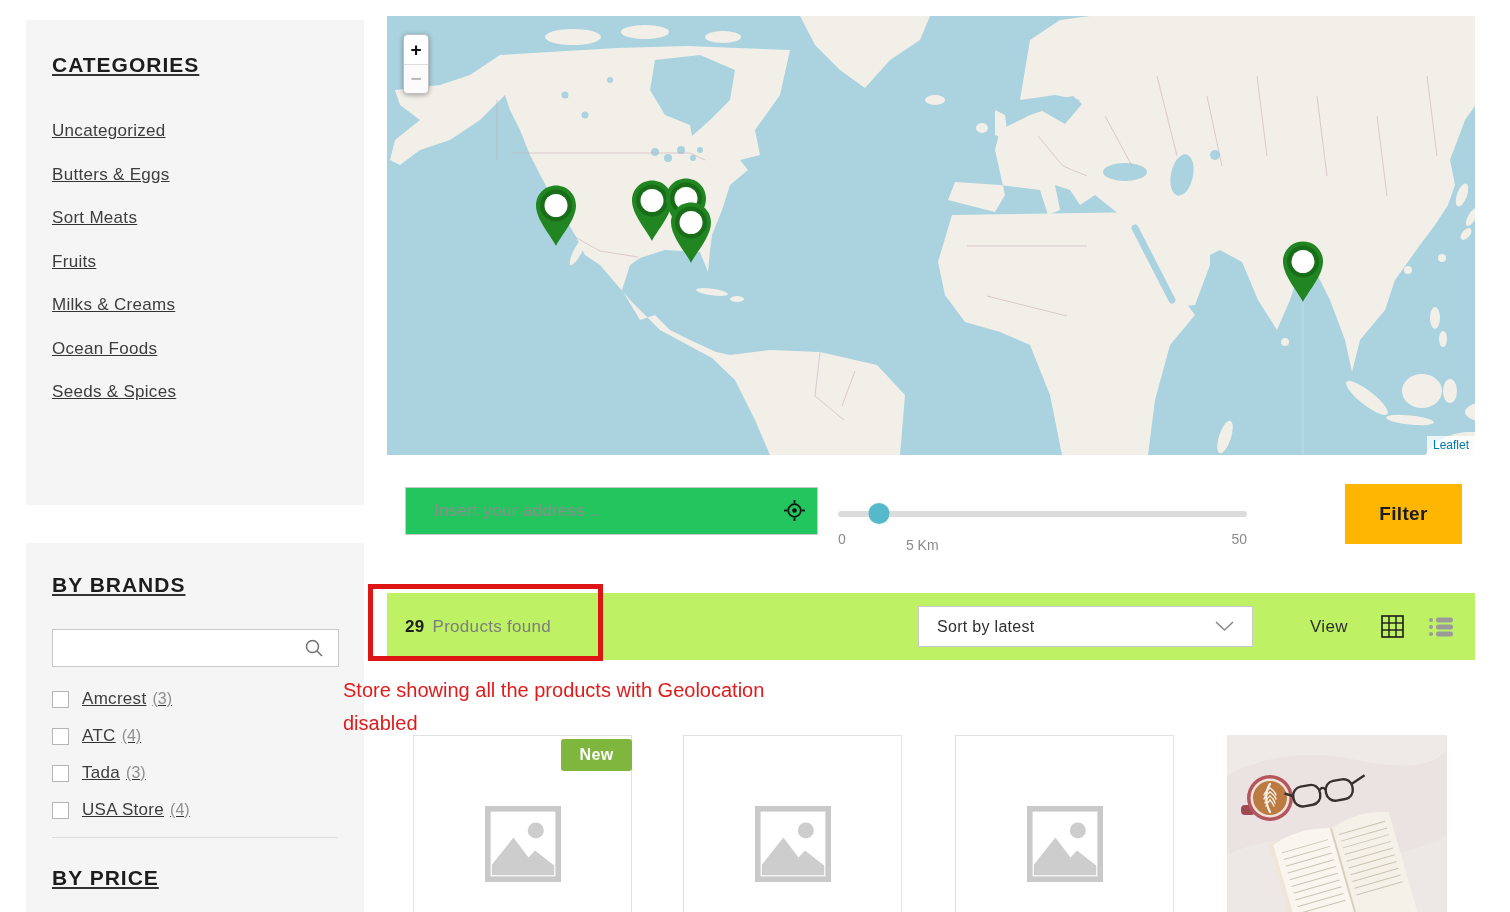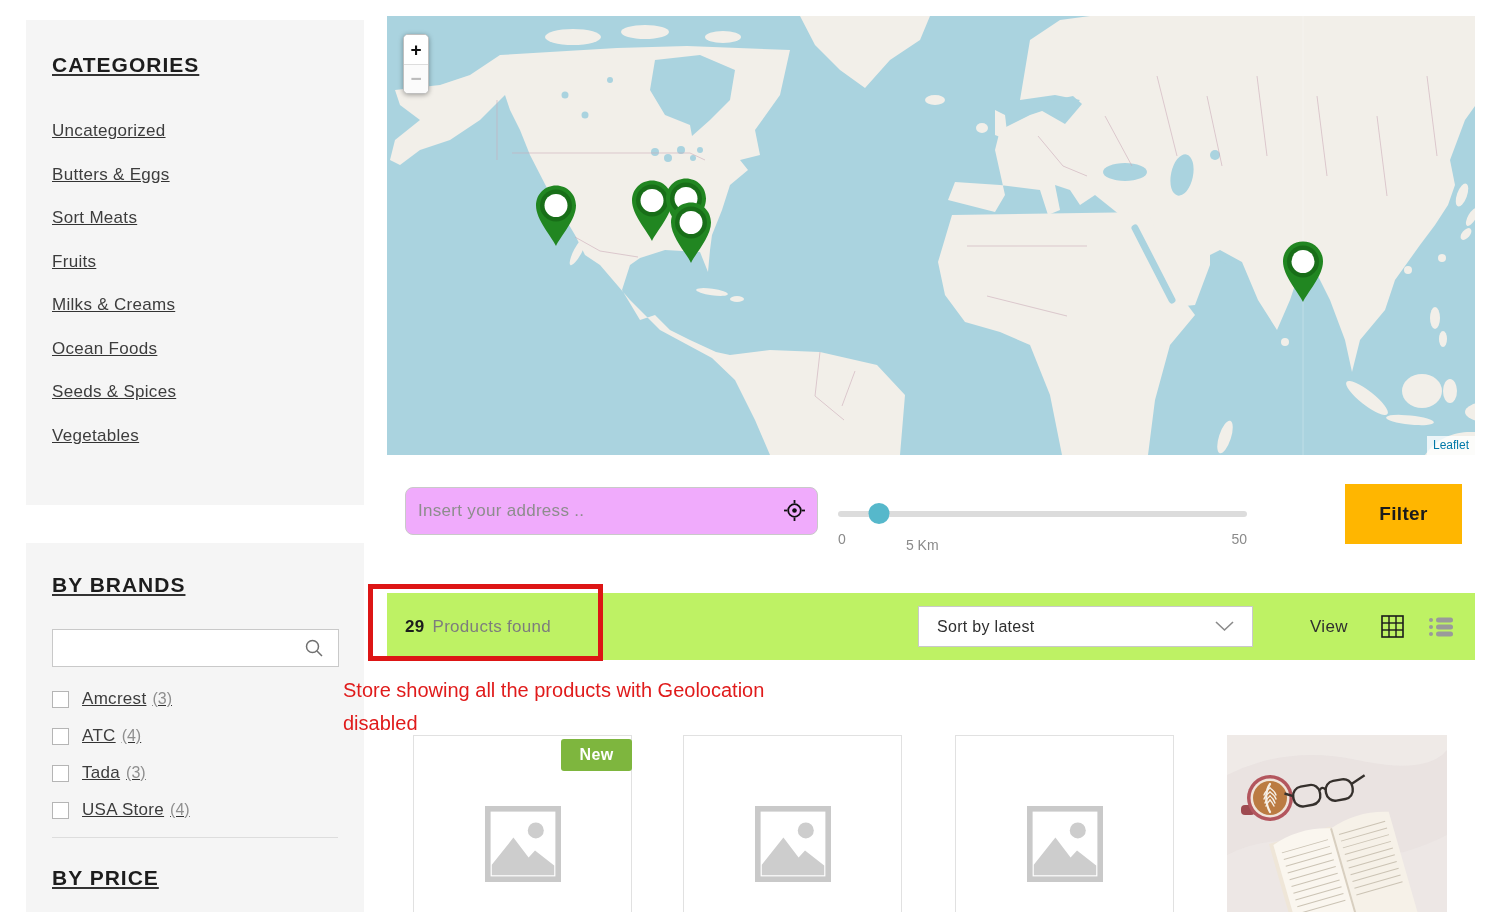--- a/index.html
+++ b/index.html
@@ -42,22 +42,22 @@
     font-size:19px; font-weight:700; color:#111; cursor:pointer; background:#fff; }
   .zoom-btn.out { border-top:1px solid #ddd; color:#bbb; background:#fbfbfb; }
   .leaflet-attr {
     position:absolute; right:0; bottom:0; z-index:30; background:rgba(255,255,255,.78);
     padding:2px 6px 3px 6px; font-size:12px; color:#0078A8; cursor:pointer;
   }
   .marker { position:absolute; width:46px; height:64px; z-index:20; cursor:pointer; }
   
   .addr-wrap { position:absolute; left:18px; top:471px; width:413px; height:48px; }
   .addr-wrap input {
-    width:100%; height:100%; border:1px solid #c9c9c9; border-radius:8px; background:#f0abfc;
-    font-size:17px; letter-spacing:.3px; color:#333; padding:0 44px 0 12px; outline:none;
+    width:100%; height:100%; border:1px solid #c9c9c9; border-radius:0; background:#22c55e;
+    font-size:17px; letter-spacing:.3px; color:#333; padding:0 44px 0 28px; outline:none;
     font-family:"Liberation Sans", sans-serif;
   }
   .addr-wrap input::placeholder { color:#8d8d8d; }
   .locate-btn { position:absolute; right:12px; top:12px; cursor:pointer; }
   .slider-zone { position:absolute; left:451px; top:471px; width:409px; height:60px; }
   .slider-track { position:absolute; left:0; top:24px; width:409px; height:6px; border-radius:3px; background:#dcdcdc; cursor:pointer; }
   .slider-handle { position:absolute; top:-8px; width:21px; height:21px; border-radius:50%; background:#56b8cb; transform:translateX(-50%); cursor:pointer; }
   .slider-min { position:absolute; left:0; top:44px; font-size:14px; color:#8a8a8a; }
   .slider-max { position:absolute; right:0; top:44px; font-size:14px; color:#8a8a8a; }
   .slider-cur { position:absolute; top:50px; font-size:14px; color:#8a8a8a; white-space:nowrap; }
@@ -103,21 +103,20 @@
   <div class="side-block categories">
     <div class="side-title">CATEGORIES</div>
     <ul class="cat-list">
       <li>Uncategorized</li>
       <li>Butters &amp; Eggs</li>
       <li>Sort Meats</li>
       <li>Fruits</li>
       <li>Milks &amp; Creams</li>
       <li>Ocean Foods</li>
       <li>Seeds &amp; Spices</li>
-      <li>Vegetables</li>
     </ul>
   </div>
 
   <div class="side-block brands">
     <div class="side-title">BY BRANDS</div>
     <div class="brand-search">
       <input type="text" placeholder="" style="">
       <span class="mag">
         <svg width="20" height="20" viewBox="0 0 20 20">
             <circle cx="8.5" cy="8.5" r="6" fill="none" stroke="#6f6f6f" stroke-width="1.5"></circle>

